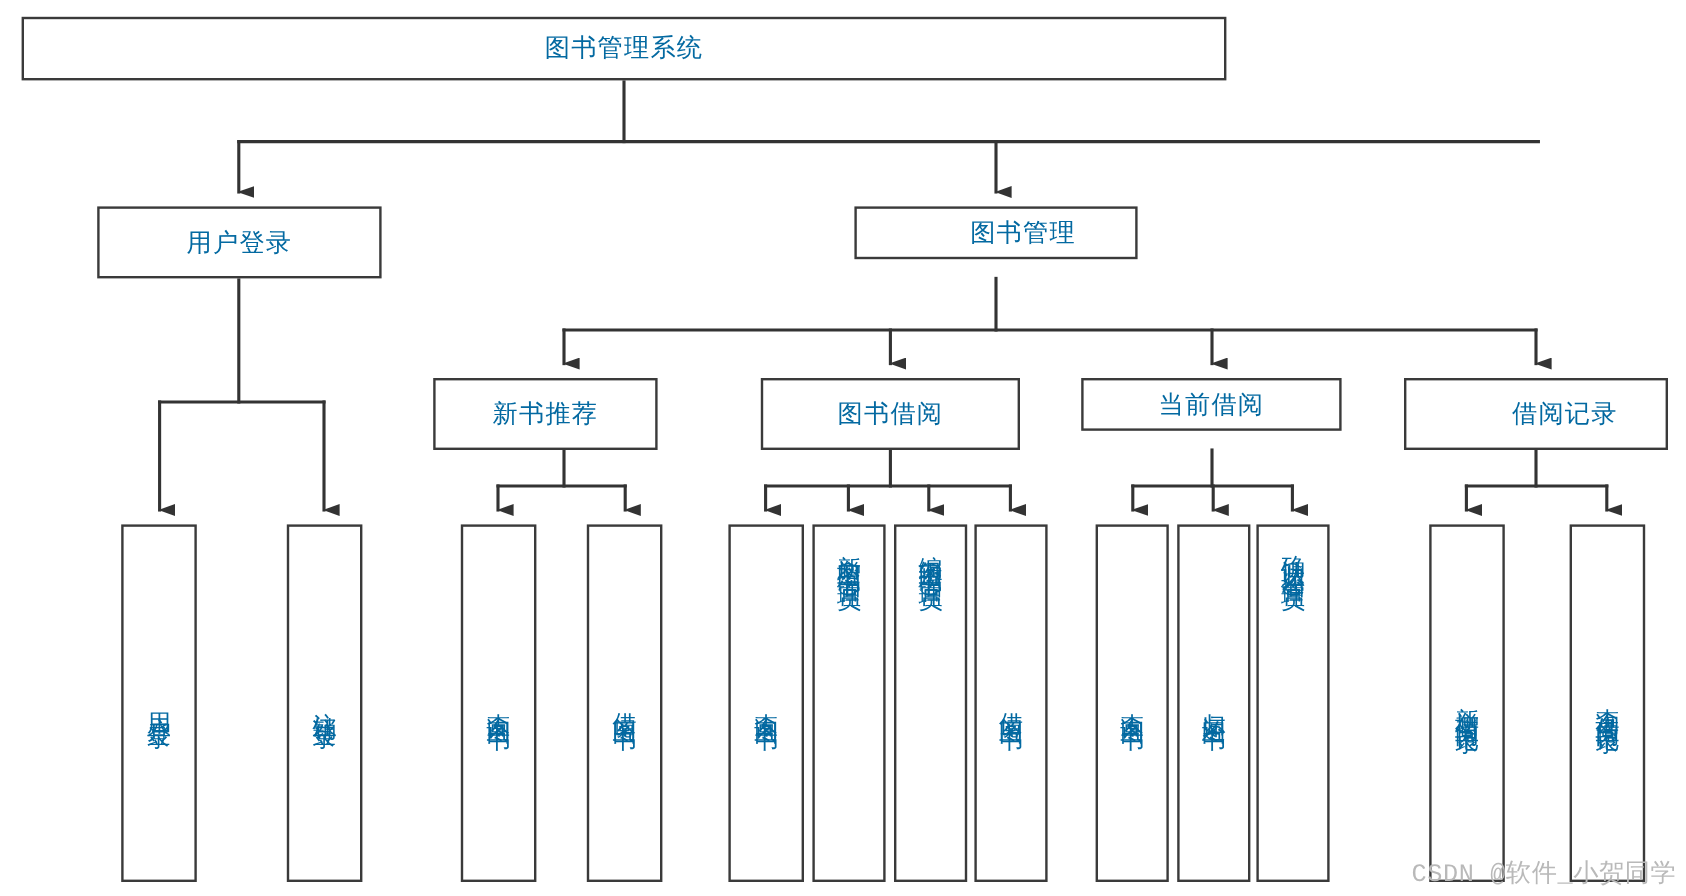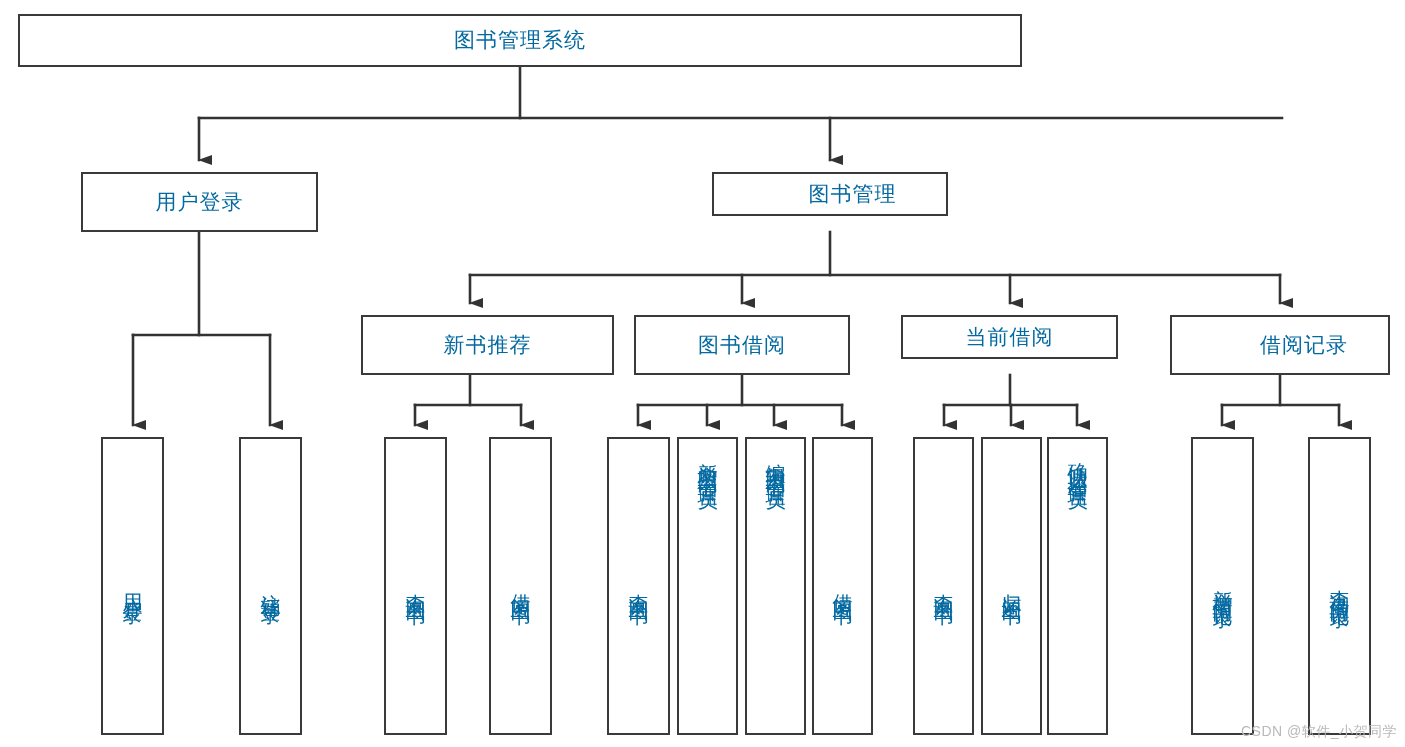--- a/index.html
+++ b/index.html
@@ -58,23 +58,23 @@
     position: absolute;
     left: 0; top: 0;
     width: 1405px;
     height: 747px;
     pointer-events: none;
   }
   .watermark {
     position: absolute;
     right: 8px;
     bottom: 6px;
-    font-size: 14px;
+    font-size: 21px;
     color: #b9b9b9;
-    font-family: Liberation Sans, sans-serif;
+    font-family: Liberation Mono, monospace;
     white-space: nowrap;
     letter-spacing: 0.5px;
     margin-left: 19px;
   }
 </style>
 </head>
 <body>
 
 <div id="diagram-root">
 
@@ -133,21 +133,21 @@
   </div>
 
   <div class="node-box" style="left:81px; top:172px; width:237px; height:60px;">
     <span class="node-label">用户登录</span>
   </div>
 
   <div class="node-box" style="left:712px; top:172px; width:236px; height:44px;padding-left:45px;">
     <span class="node-label">图书管理</span>
   </div>
 
-  <div class="node-box" style="left:361px; top:315px; width:253px; height:60px;">
+  <div class="node-box" style="left:361px; top:315px; width:187px; height:60px;">
     <span class="node-label">新书推荐</span>
   </div>
 
   <div class="node-box" style="left:634px; top:315px; width:216px; height:60px;">
     <span class="node-label">图书借阅</span>
   </div>
 
   <div class="node-box" style="left:901px; top:315px; width:217px; height:44px;">
     <span class="node-label">当前借阅</span>
   </div>

